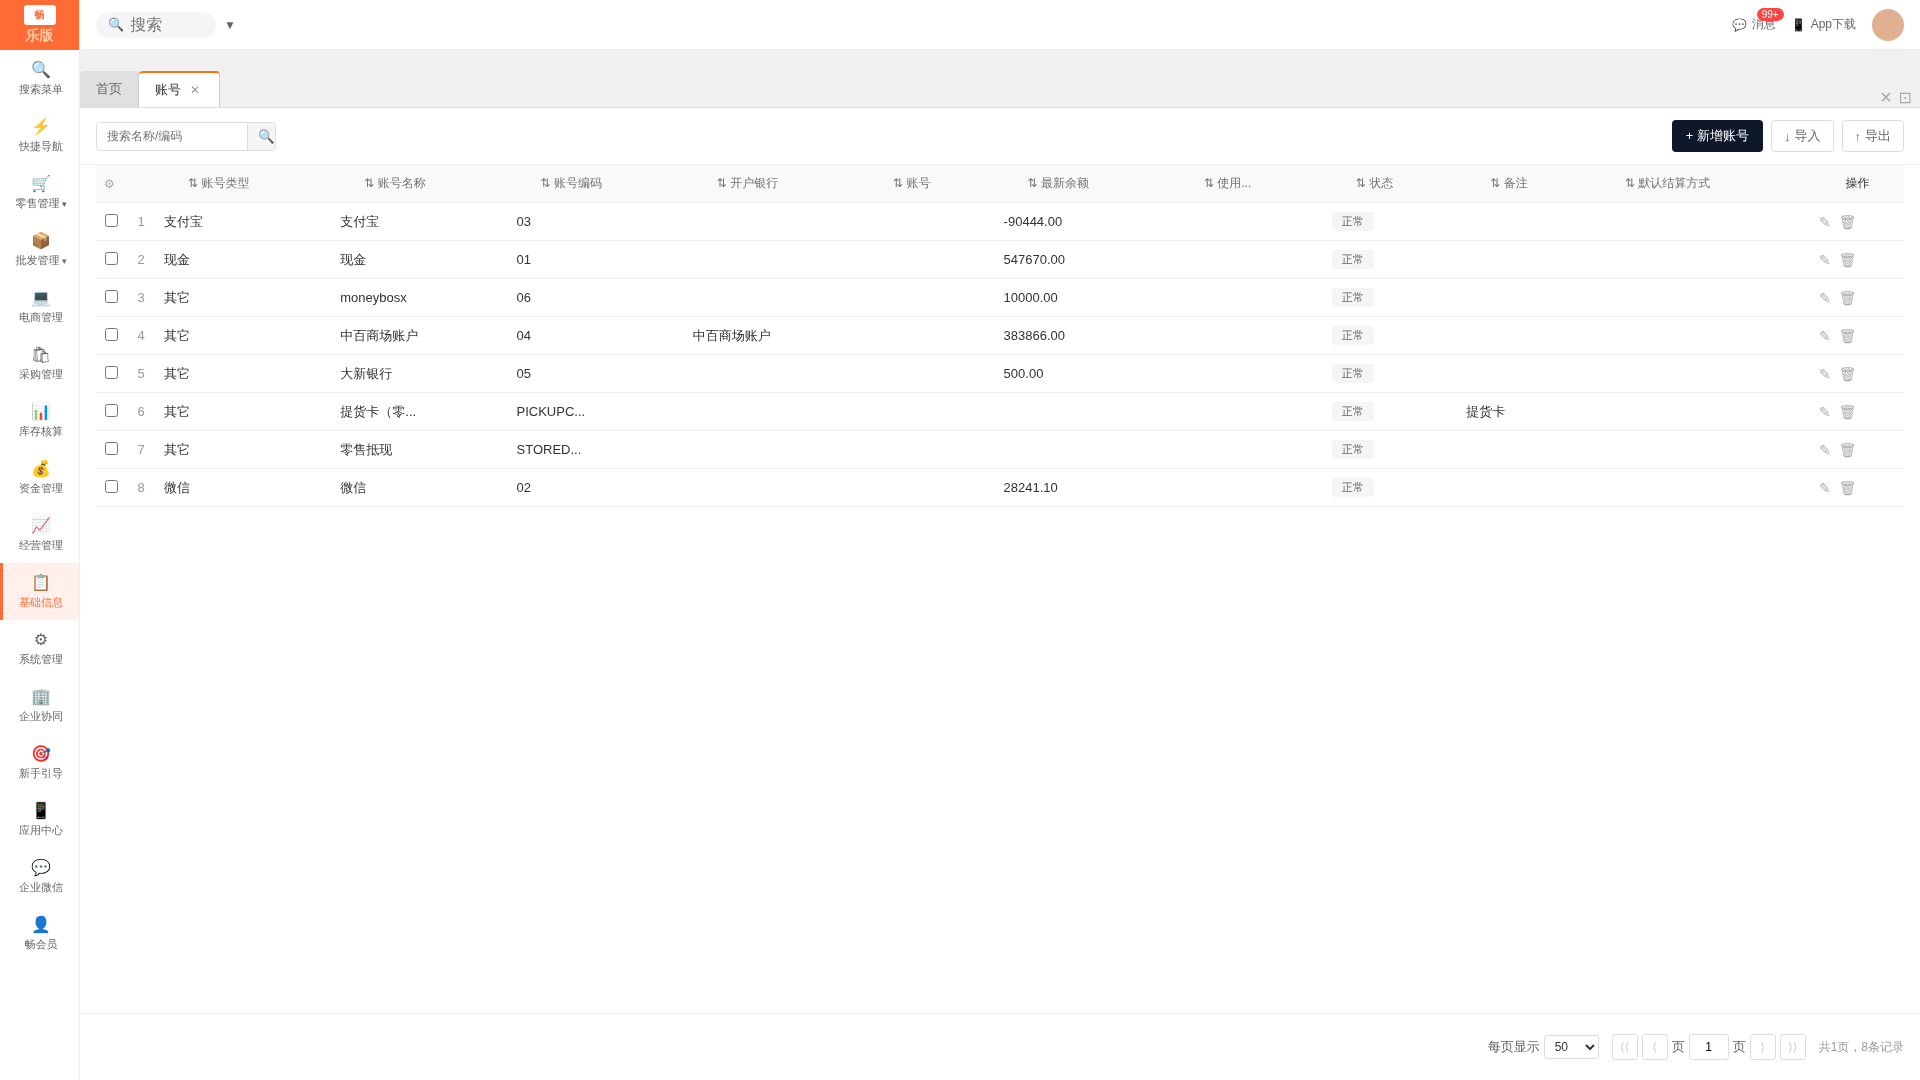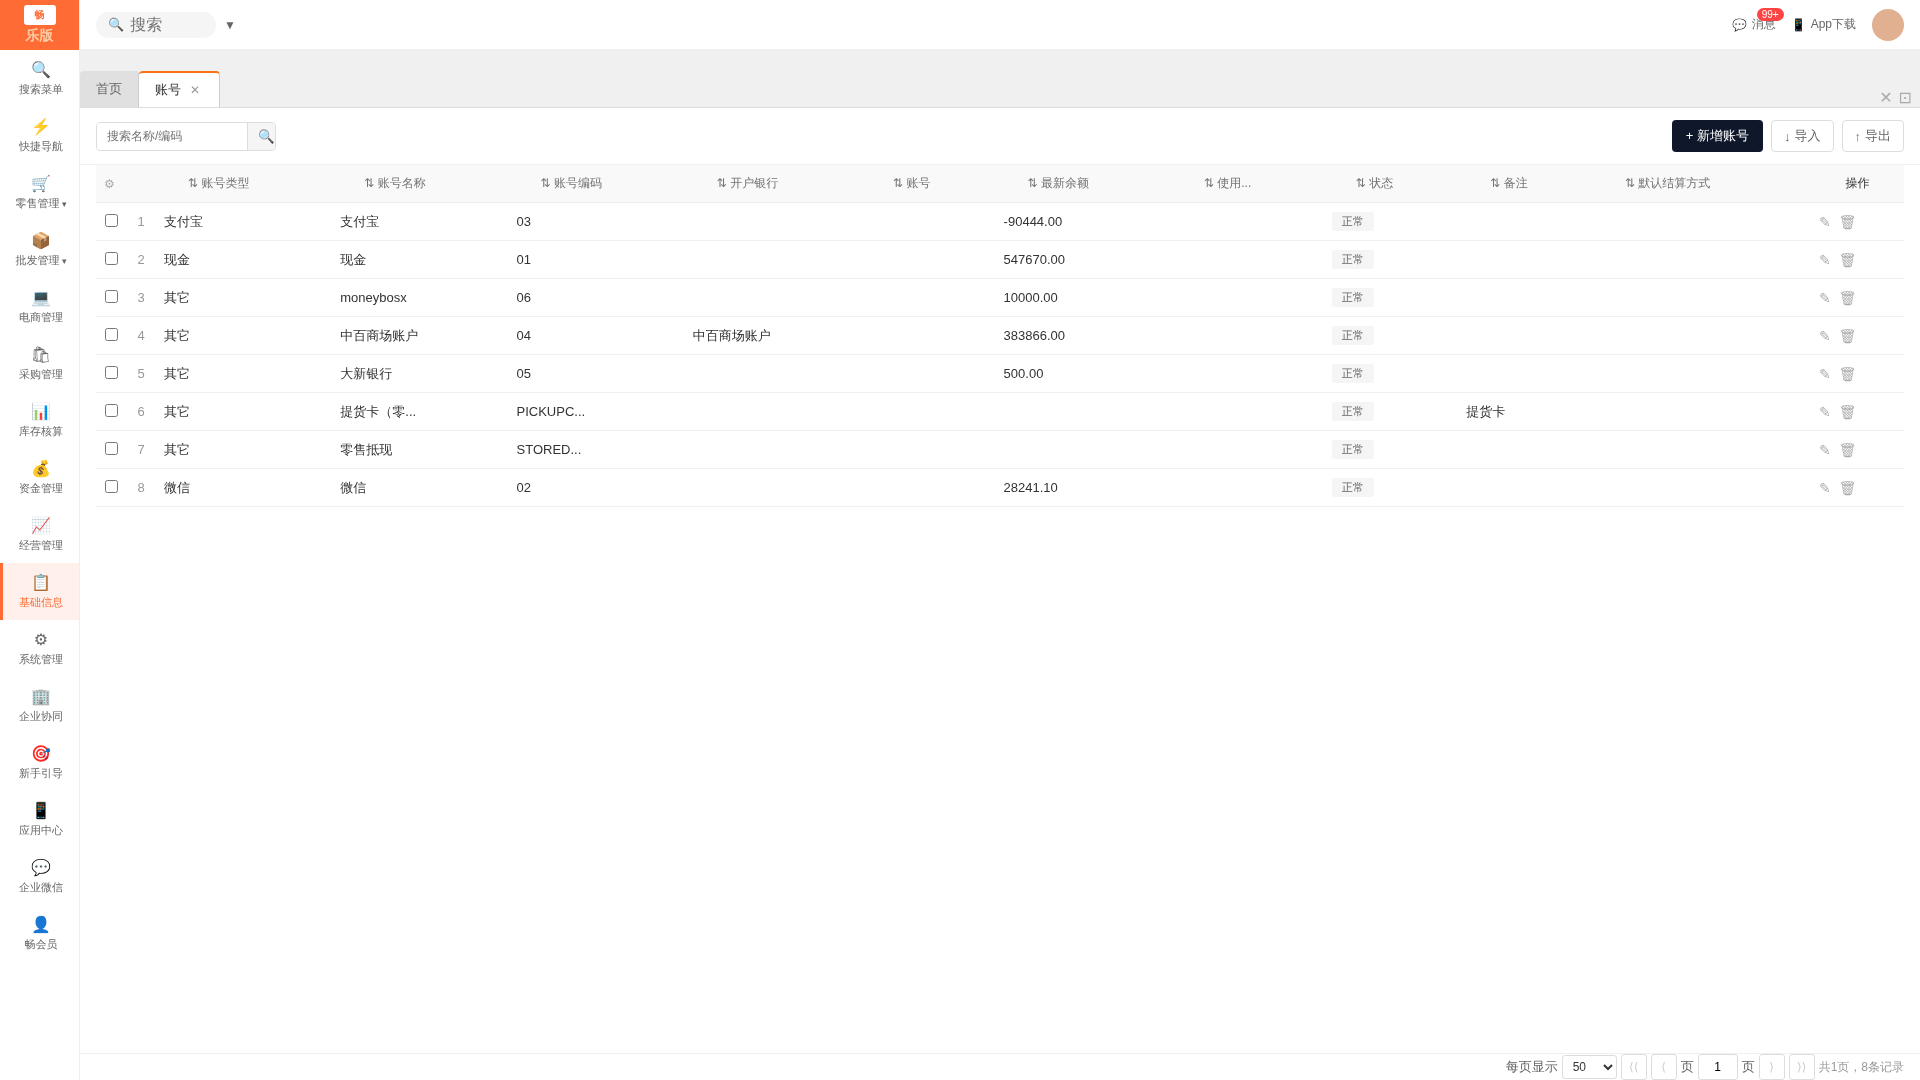--- a/index.html
+++ b/index.html
@@ -313,22 +313,22 @@
       cursor: pointer;
       color: #aaa;
       font-size: 14px;
     }
 
     
     .pagination {
       display: flex;
       align-items: center;
       justify-content: flex-end;
-      padding: 0 16px;
-      gap: 4px;
+      padding: 20px 16px;
+      gap: 13px;
       border-top: 1px solid #f0f0f0;
       flex-shrink: 0;
       font-size: 13px;
       color: #666;
     }
     .pagination-size {
       display: flex;
       align-items: center;
       gap: 4px;
     }

